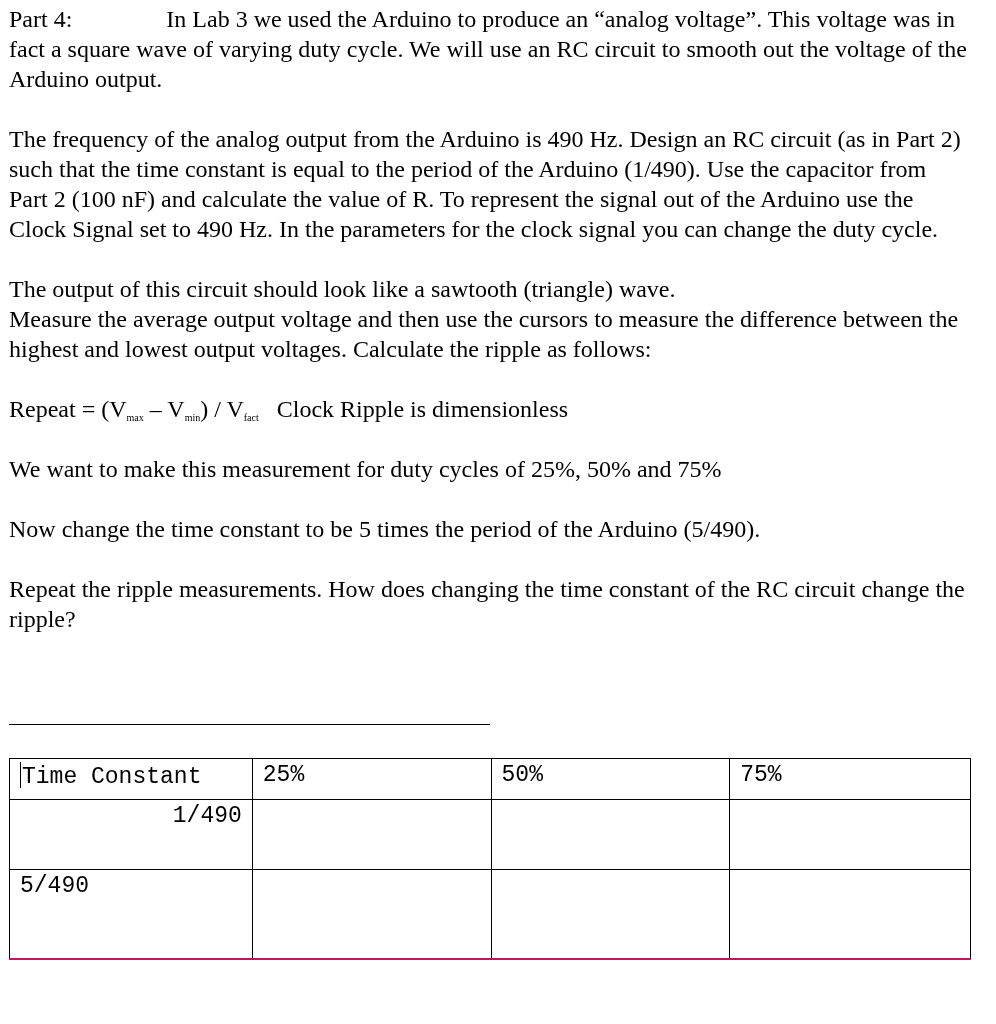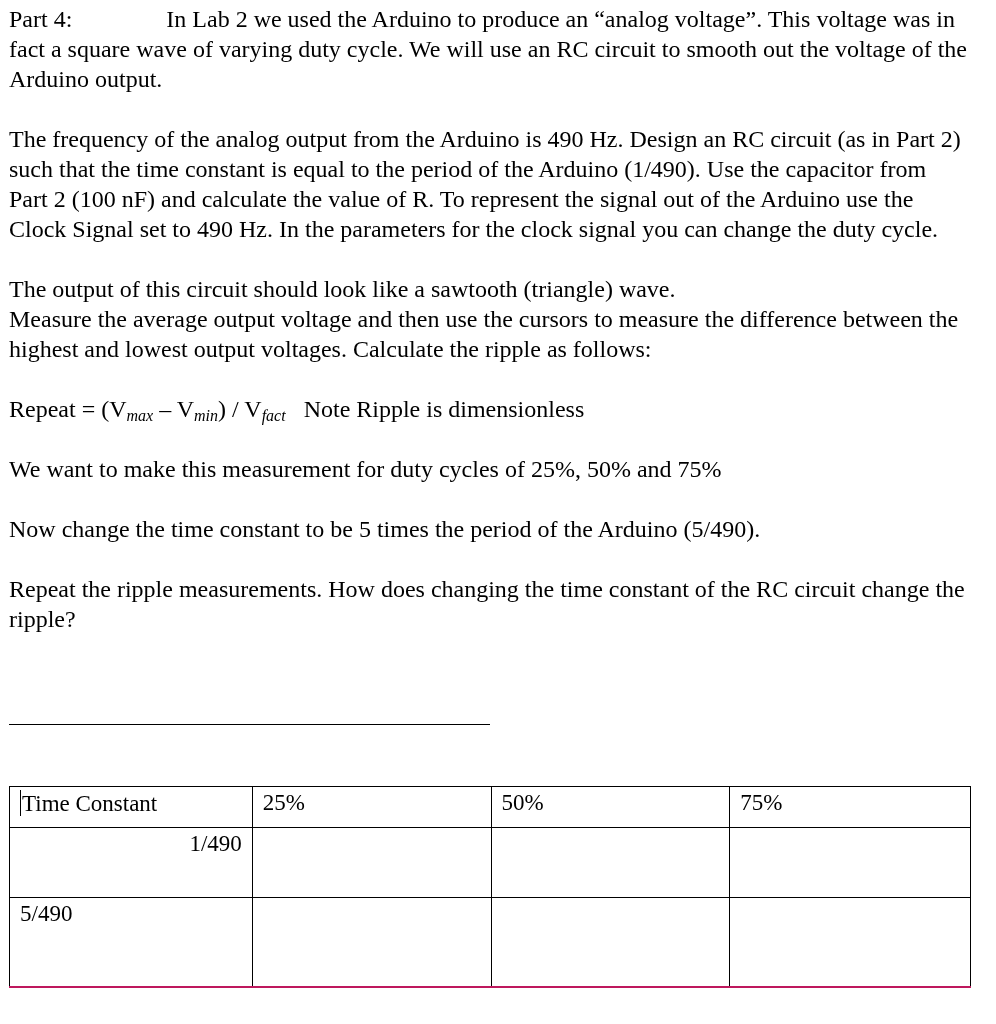--- a/index.html
+++ b/index.html
@@ -3,49 +3,49 @@
 <meta charset="utf-8">
 <style>
   html, body { margin:0; padding:0; background:#ffffff; }
   body { width:996px; height:1024px; overflow:hidden; position:relative;
          font-family:"Liberation Serif", "DejaVu Serif", serif; color:#000; }
   .page { position:absolute; left:9px; top:4px; width:960px; }
   .p { font-size:24px; line-height:30px; margin:0; }
   .heading { font-weight:normal; }
   .tab { display:inline-block; width:94px; }
   .gap { height:30px; }
-  sub { font-size:16px; vertical-align:-4px; line-height:0;font-style:italic; }
+  sub { font-size:10px; vertical-align:-4px; line-height:0; }
   .rule { position:absolute; left:9px; top:724px; width:481px; height:0; border-top:1px solid #000; }
-  table.grid { position:absolute; left:9px; top:786px; width:962px; border-collapse:collapse;
-               font-family:Liberation Serif, serif; }
+  table.grid { position:absolute; left:9px; top:758px; width:962px; border-collapse:collapse;
+               font-family:Liberation Mono, monospace; }
   table.grid td { border:1px solid #000; vertical-align:top; font-size:23px; padding:3px 10px 0 10px; }
   table.grid tr.hdr td { height:37px; }
   table.grid tr.r1 td { height:66px;text-align:right; }
   table.grid tr.r2 td { height:85px; }
   table.grid tr:last-child td { border-bottom:2px solid #be185d; }
   .caret { display:inline-block; width:1px; height:26px; background:#000; vertical-align:-5px; margin-right:1px; }
   col.c0 { width:243px; } col.c1 { width:239px; } col.c2 { width:239px; } col.c3 { width:241px; }
 </style>
 </head>
 <body>
 
 <div class="page">
   <p class="p">
-    <span class="heading">Part 4:</span><span class="tab"></span><span>In Lab 2 we used the Arduino to produce an “analog voltage”.  This</span>
+    <span class="heading">Part 4:</span><span class="tab"></span><span>In Lab 3 we used the Arduino to produce an “analog voltage”.  This</span>
     <span>voltage was in fact a square wave of varying duty cycle.  We will use an RC circuit to smooth out the voltage of the Arduino output.</span>
   </p>
   <div class="gap"></div>
   <p class="p">The frequency of the analog output from the Arduino is 490 Hz.  Design an RC circuit (as in Part 2) such that the time constant is equal to the period of the Arduino (1/490).  Use the capacitor from Part 2 (100 nF) and calculate the value of R. To represent the signal out of the Arduino use the Clock Signal set to 490 Hz. In the parameters for the clock signal you can change the duty cycle.</p>
   <div class="gap"></div>
   <p class="p">
     <span>The output of this circuit should look like a sawtooth (triangle) wave.</span><br>
     <span>Measure the average output voltage and then use the cursors to measure the difference between the highest and lowest output voltages.  Calculate the ripple as follows:</span>
   </p>
   <div class="gap"></div>
-  <p class="p"><span>Repeat = (V</span><sub>max</sub><span> – V</span><sub>min</sub><span>) / V</span><sub>fact</sub>&nbsp;&nbsp; <span>Note Ripple is dimensionless</span></p>
+  <p class="p"><span>Repeat = (V</span><sub>max</sub><span> – V</span><sub>min</sub><span>) / V</span><sub>fact</sub>&nbsp;&nbsp; <span>Clock Ripple is dimensionless</span></p>
   <div class="gap"></div>
   <p class="p">We want to make this measurement for duty cycles of 25%, 50% and 75%</p>
   <div class="gap"></div>
   <p class="p">Now change the time constant to be 5 times the period of the Arduino (5/490).</p>
   <div class="gap"></div>
   <p class="p">Repeat the ripple measurements. How does changing the time constant of the RC circuit change the ripple?</p>
 </div>
 
 <div class="rule"></div>
 

